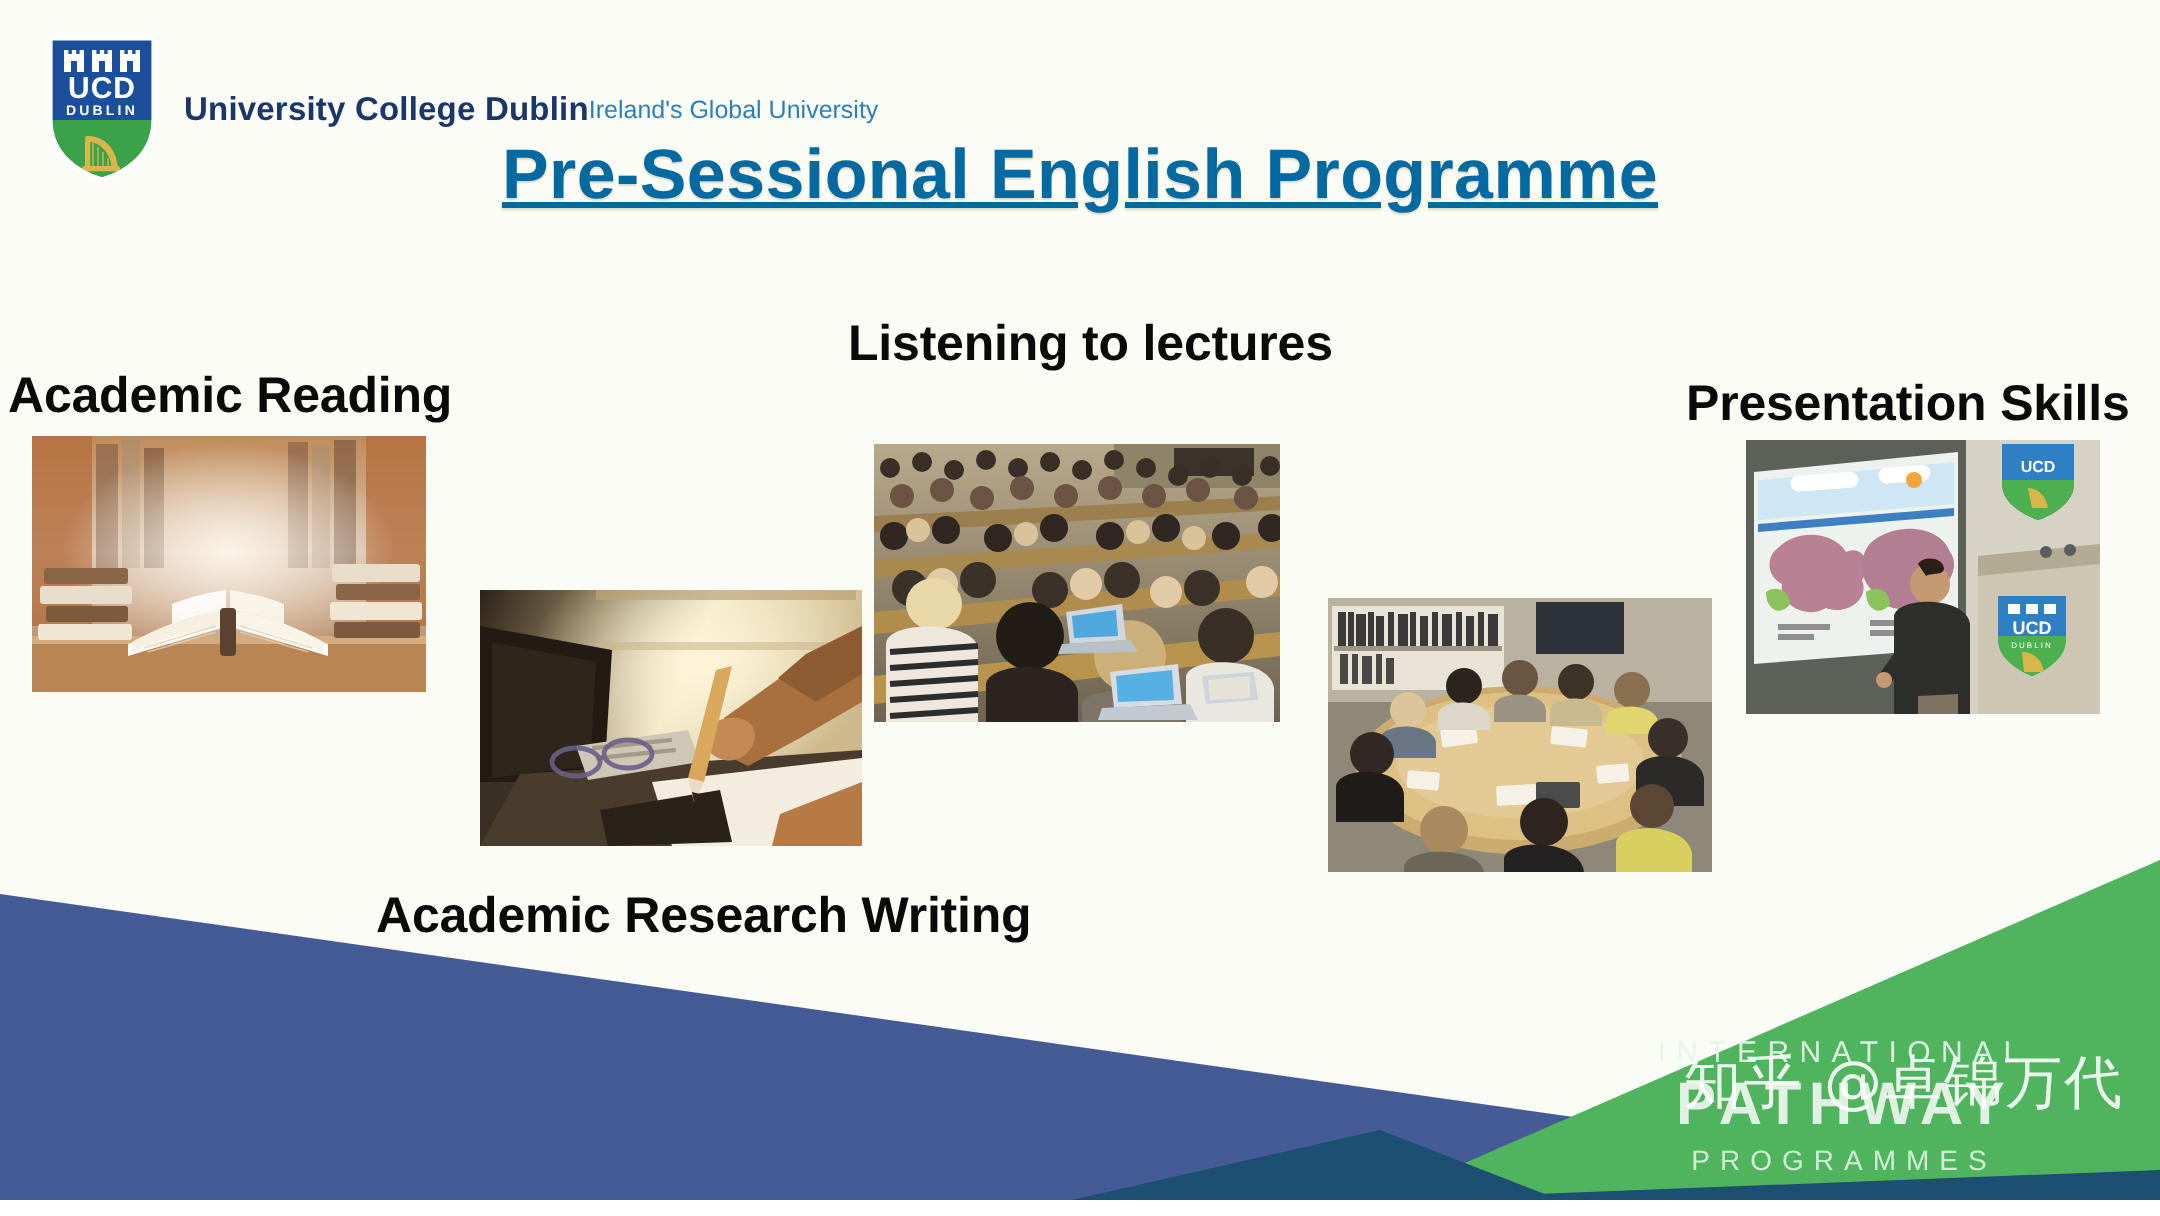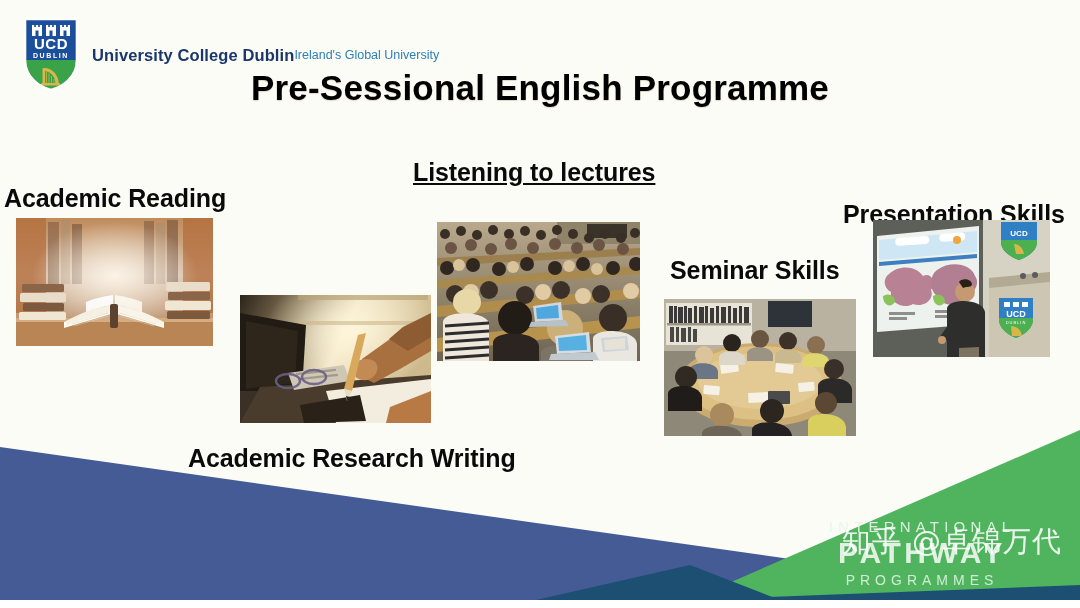--- a/index.html
+++ b/index.html
@@ -55,38 +55,39 @@
 
   
   #slide-title {
     position: absolute;
     left: 0;
     right: 0;
     top: 68px;
     text-align: center;
     font-size: 35px;
     font-weight: bold;
-    color: #000000;
+    color: #0369a1;
     letter-spacing: .2px;
     text-shadow: 0 1px 1px rgba(120,90,20,.22);
+    text-decoration: underline;
   }
 
   
   .caption {
     position: absolute;
     color: #0a0a0a;
     font-size: 25px;
     font-weight: bold;
     white-space: nowrap;
     letter-spacing: -.1px;
   }
   #cap-reading      { left: 4px;   top: 184px; }
-  #cap-listening    { left: 413px; top: 158px; text-align: right; text-decoration: underline; }
+  #cap-listening    { left: 424px; top: 158px; text-align: right; }
   #cap-listening .line2 { display: block; margin-top: 4px; }
-  #cap-presentation { left: 843px; top: 200px; }
+  #cap-presentation { left: 843px; top: 188px; }
   #cap-seminar      { left: 670px; top: 256px; }
   #cap-writing      { left: 176px; top: 444px; margin-left: 12px; }
 
   
   .photo {
     position: absolute;
     overflow: hidden;
     background: #ddd;
   }
   .photo svg { display: block; width: 100%; height: 100%; }
@@ -208,21 +209,20 @@
   <div id="slide-title">Pre-Sessional English Programme</div>
 
   <div class="caption" id="cap-reading">Academic Reading</div>
 
   <div class="caption" id="cap-listening">
     <span>Listening to lectures</span>
   </div>
 
   <div class="caption" id="cap-presentation">Presentation Skills</div>
 
-  <div class="caption" id="cap-seminar">Seminar  Skills</div>
 
   <div class="caption" id="cap-writing">Academic Research Writing</div>
 
   <div class="photo" id="photo-reading">
     <svg viewBox="0 0 197 128" preserveAspectRatio="none">
       <defs>
         <linearGradient id="libBg" x1="0" y1="0" x2="0" y2="1">
           <stop offset="0%" stop-color="#c08b5a"></stop>
           <stop offset="45%" stop-color="#d8c2ae"></stop>
           <stop offset="100%" stop-color="#ae7a4e"></stop>

